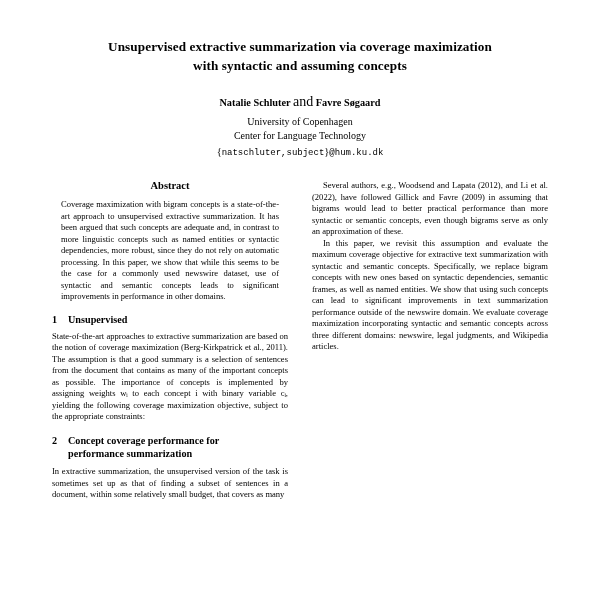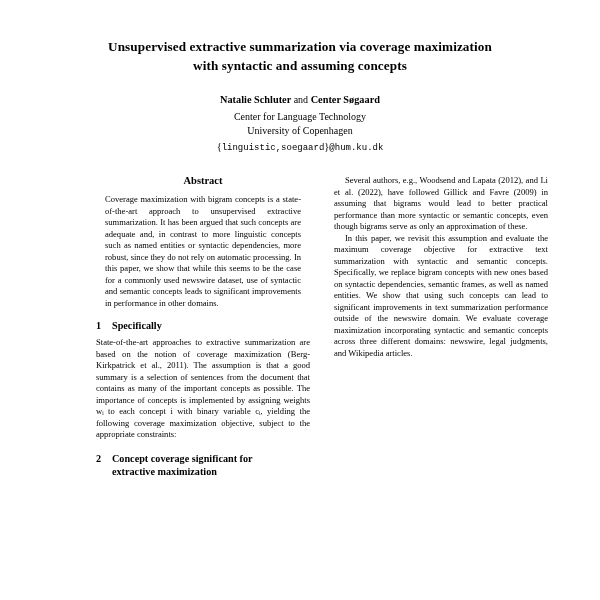--- a/index.html
+++ b/index.html
@@ -33,21 +33,21 @@
     display: block;
   }
   .authors {
     text-align: center;
     font-size: 10.3px;
     font-weight: bold;
     margin-top: 19px;
   }
   .authors .conj {
     font-weight: normal;
-    font-size: 10px;
+    font-size: 14px;
   }
   .affil {
     text-align: center;
     font-size: 10px;
     margin-top: 5px;
     line-height: 1.35;
   }
   .email {
     text-align: center;
     font-family: "Liberation Mono", monospace;
@@ -55,21 +55,20 @@
     margin-top: 4px;
   }
   .email .brace {
     font-family: "Liberation Serif", serif;
     font-size: 10.5px;
   }
   .columns {
     margin-top: 22px;
     display: flex;
     gap: 24px;
-    margin-left: 44px;
   }
   .col {
     width: 236px;
   }
   .abstract-head {
     text-align: center;
     font-weight: bold;
     font-size: 10.5px;
     margin-bottom: 8px;
   }
@@ -115,52 +114,53 @@
 <div class="page">
 
   <div class="title">
     <span>Unsupervised extractive summarization via coverage maximization</span>
     <span class="title-line2">with syntactic and assuming concepts</span>
   </div>
 
   <div class="authors">
     <span>Natalie Schluter</span>
     <span class="conj">and</span>
-    <span>Center Søgaard</span>
+    <span>Favre Søgaard</span>
   </div>
 
   <div class="affil">
+    <div>University of Copenhagen</div>
     <div>Center for Language Technology</div>
-    <div>University of Copenhagen</div>
   </div>
 
   <div class="email">
-    <span class="brace">{</span><span>linguistic,soegaard</span><span class="brace">}</span><span>@hum.ku.dk</span>
+    <span class="brace">{</span><span>natschluter,subject</span><span class="brace">}</span><span>@hum.ku.dk</span>
   </div>
 
   <div class="columns">
 
     <div class="col col-left">
 
       <div class="abstract-head">Abstract</div>
       <p class="body abstract-body">Coverage maximization with bigram concepts is a state-of-the-art approach to unsupervised extractive summarization. It has been argued that such concepts are adequate and, in contrast to more linguistic concepts such as named entities or syntactic dependencies, more robust, since they do not rely on automatic processing. In this paper, we show that while this seems to be the case for a commonly used newswire dataset, use of syntactic and semantic concepts leads to significant improvements in performance in other domains.</p>
 
       <div class="section-head">
         <span class="num">1</span>
-        <span>Specifically</span>
+        <span>Unsupervised</span>
       </div>
       <p class="body">State-of-the-art approaches to extractive summarization are based on the notion of coverage maximization (Berg-Kirkpatrick et al., 2011). The assumption is that a good summary is a selection of sentences from the document that contains as many of the important concepts as possible. The importance of concepts is implemented by assigning weights wᵢ to each concept i with binary variable cᵢ, yielding the following coverage maximization objective, subject to the appropriate constraints:</p>
 
       <div class="section-head sec2-head">
         <span class="num">2</span>
         <span>
-          <span>Concept coverage significant for</span><br>
-          <span>extractive maximization</span>
+          <span>Concept coverage performance for</span><br>
+          <span>performance summarization</span>
         </span>
       </div>
+      <p class="body">In extractive summarization, the unsupervised version of the task is sometimes set up as that of finding a subset of sentences in a document, within some relatively small budget, that covers as many</p>
 
     </div>
 
     <div class="col col-right">
 
       <p class="body indent para-gap">Several authors, e.g., Woodsend and Lapata (2012), and Li et al. (2022), have followed Gillick and Favre (2009) in assuming that bigrams would lead to better practical performance than more syntactic or semantic concepts, even though bigrams serve as only an approximation of these.</p>
       <p class="body indent para-gap">In this paper, we revisit this assumption and evaluate the maximum coverage objective for extractive text summarization with syntactic and semantic concepts. Specifically, we replace bigram concepts with new ones based on syntactic dependencies, semantic frames, as well as named entities. We show that using such concepts can lead to significant improvements in text summarization performance outside of the newswire domain. We evaluate coverage maximization incorporating syntactic and semantic concepts across three different domains: newswire, legal judgments, and Wikipedia articles.</p>
 
     </div>
 

